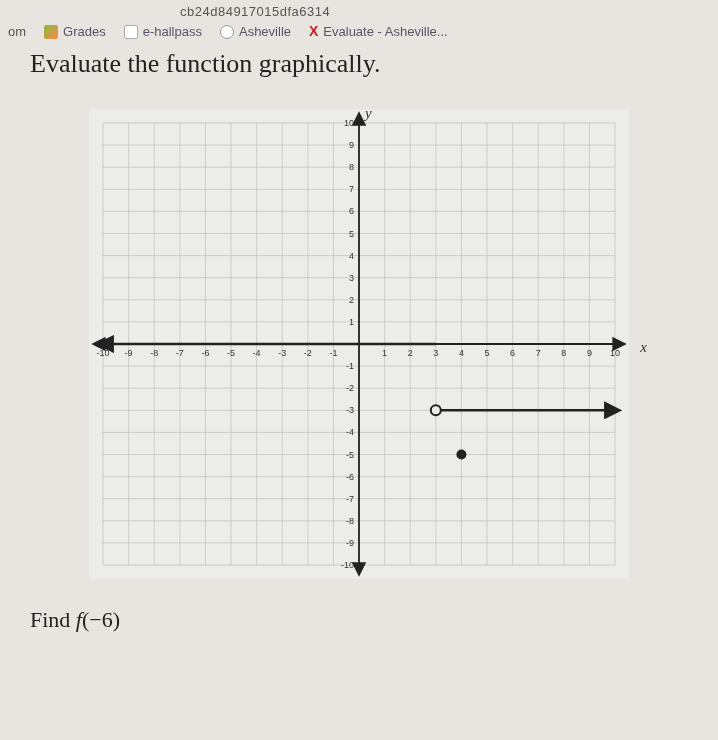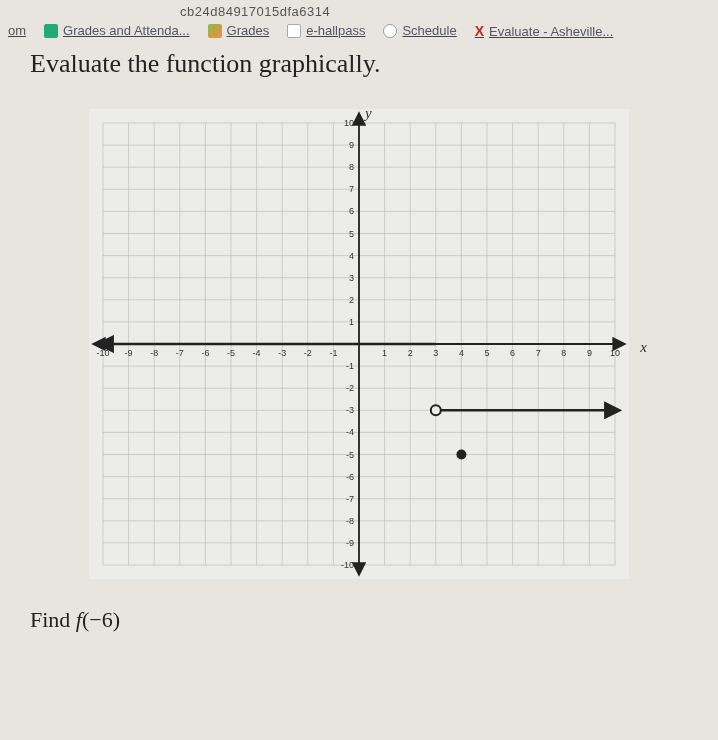--- a/index.html
+++ b/index.html
@@ -12,26 +12,25 @@
       position: relative;
     }
     .topline {
       font-size: 13px;
       color: #555;
       padding: 4px 0 0 180px;
       letter-spacing: 0.5px;
     }
     .bookmarks {
       display: flex;
-      align-items: flex-start;
+      align-items: flex-end;
       gap: 18px;
       padding: 4px 8px;
       font-size: 13px;
       color: #444;
-      text-decoration: underline;
     }
     .bookmark-item {
       display: flex;
       align-items: center;
       gap: 5px;
       color: #556;
       white-space: nowrap;
     }
     .bm-icon {
       width: 14px;
@@ -96,34 +95,30 @@
     }
   </style>
 </head>
 <body>
 
 <div class="topline">cb24d84917015dfa6314</div>
 
 <div class="bookmarks">
   <span class="om">om</span>
   <div class="bookmark-item">
-    <span class="bm-icon icon-grades"></span>
-    <span>Grades and Attenda...</span>
-  </div>
-  <div class="bookmark-item">
     <span class="bm-icon icon-classes"></span>
     <span>Grades</span>
   </div>
   <div class="bookmark-item">
     <span class="bm-icon icon-ehall"></span>
     <span>e-hallpass</span>
   </div>
   <div class="bookmark-item">
     <span class="bm-icon icon-dash"></span>
-    <span>Schedule</span>
+    <span>Asheville</span>
   </div>
   <div class="bookmark-item">
     <span class="icon-sched">X</span>
     <span>Evaluate - Asheville...</span>
   </div>
   <span class="bm-icon icon-last"></span>
 </div>
 
 <div class="content">
   <div class="prompt-title">Evaluate the function graphically.</div>

